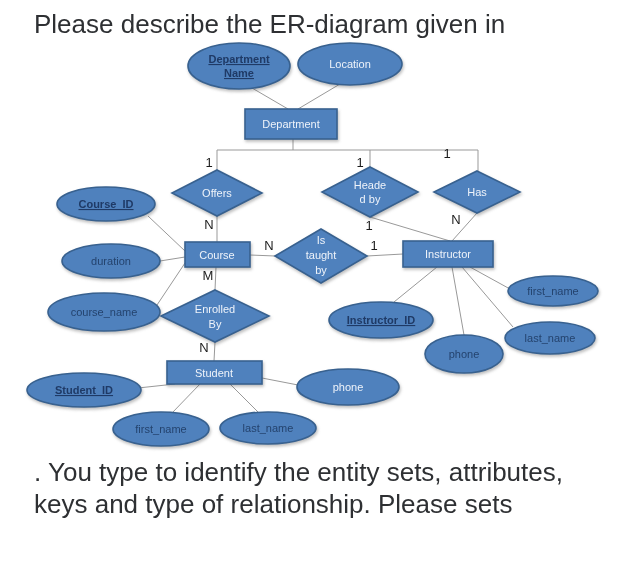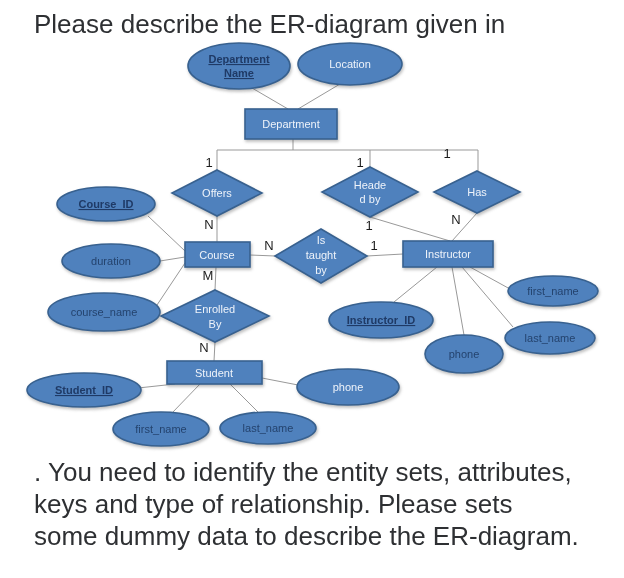--- a/index.html
+++ b/index.html
@@ -188,18 +188,17 @@
       <text class="card-label" x="208" y="280">M</text>
       <text class="card-label" x="204" y="352">N</text>
       <text class="card-label" x="269" y="250">N</text>
       <text class="card-label" x="374" y="250">1</text>
       <text class="card-label" x="369" y="230">1</text>
       <text class="card-label" x="456" y="224">N</text>
     </g>
   </svg>
 
   <div class="q-text q-outro">
-    <div>. You need to identify the entity sets, attributes,</div>
+    <div>. You type to identify the entity sets, attributes,</div>
     <div>keys and type of relationship. Please sets</div>
-    <div>some dummy data to describe the ER-diagram.</div>
   </div>
 
 </div>
 
 </body></html>

